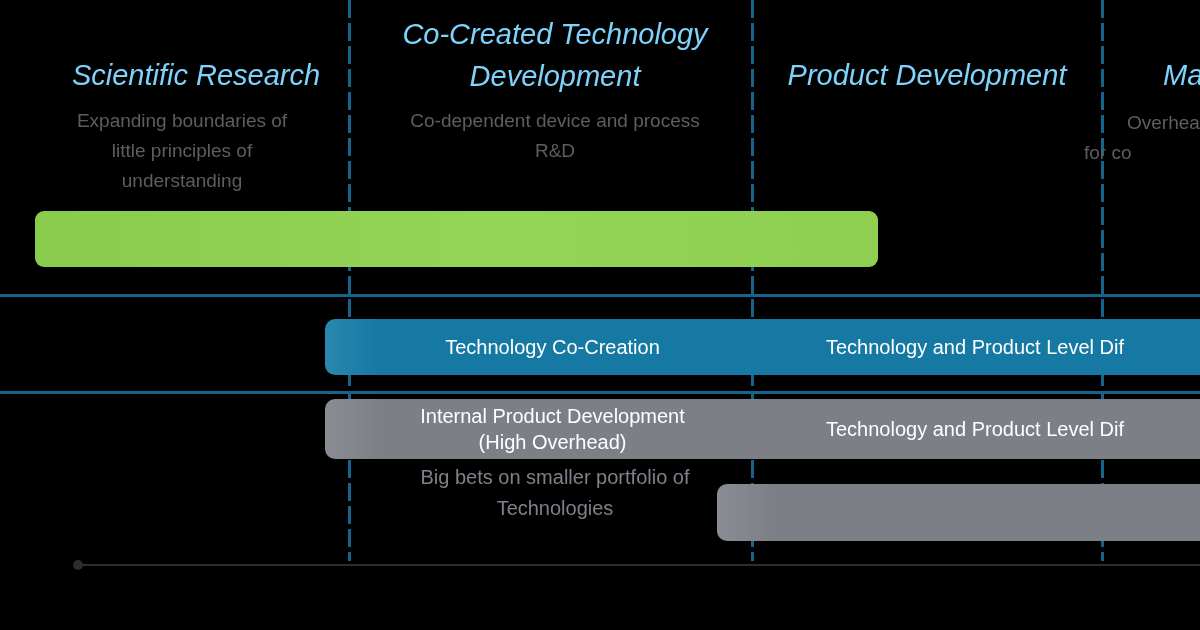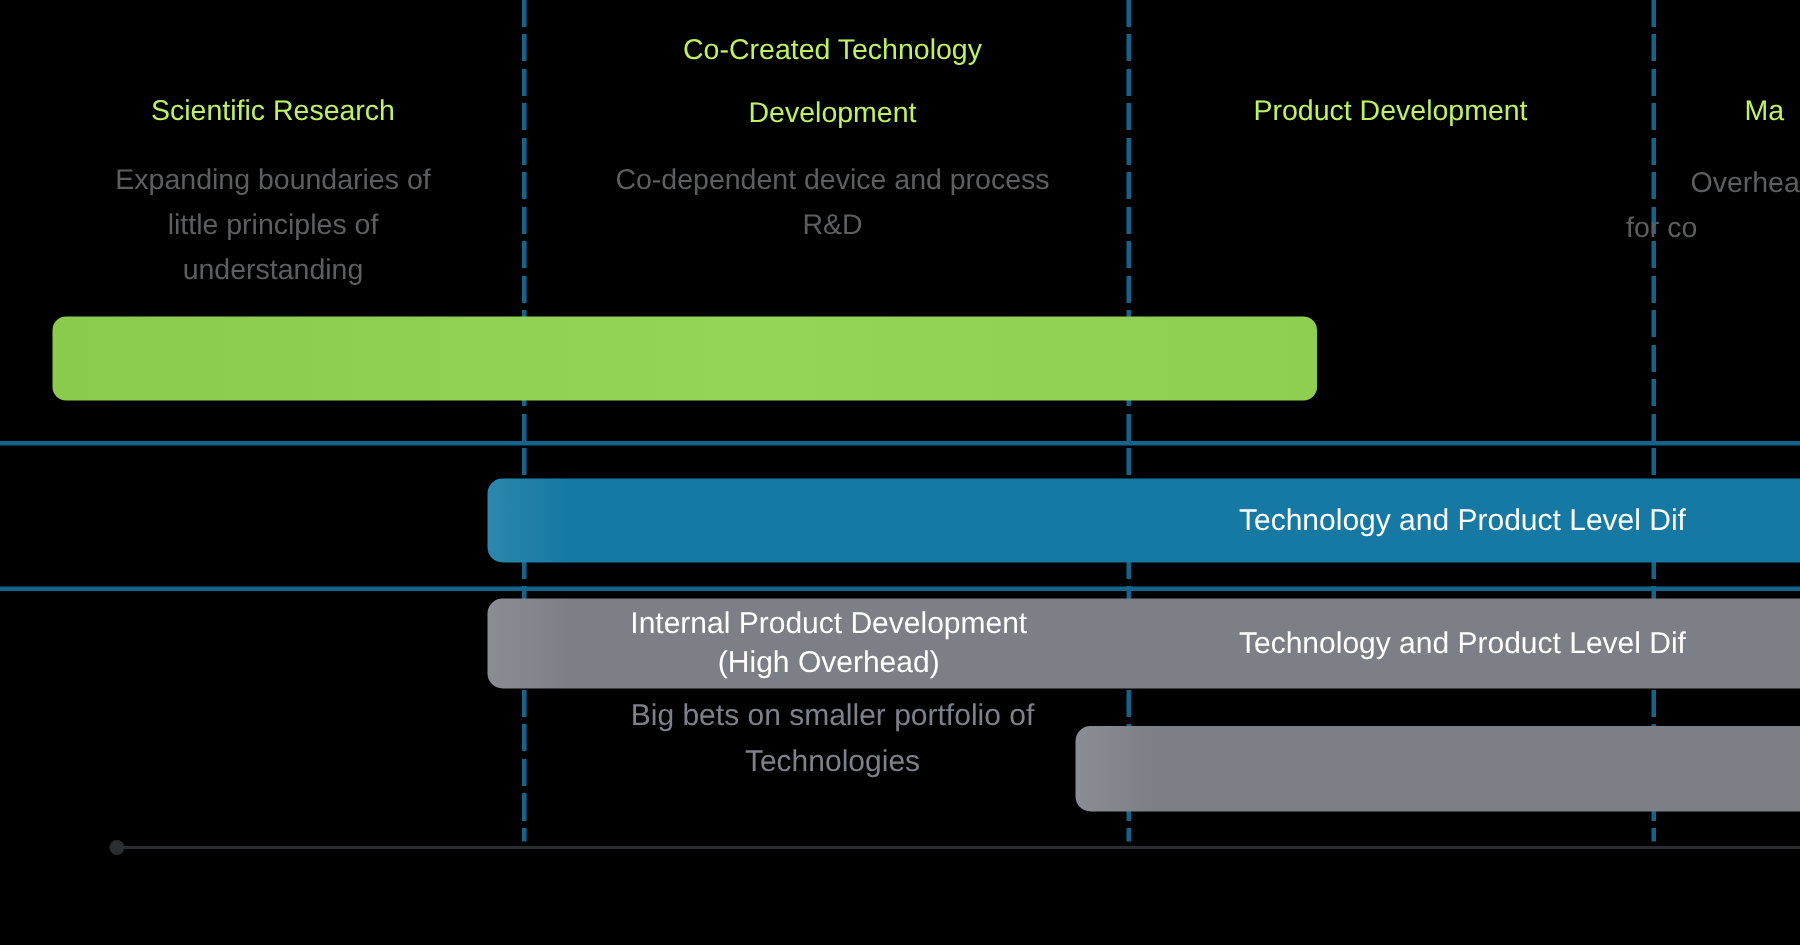--- a/index.html
+++ b/index.html
@@ -3,22 +3,22 @@
 <meta charset="utf-8">
 <style>
   html,body{margin:0;padding:0;background:#000;}
   .canvas{
     position:relative;width:1200px;height:630px;background:#000;
     overflow:hidden;font-family:"Liberation Sans",sans-serif;
   }
   .vline{position:absolute;top:0;width:3px;height:561px;
     background:repeating-linear-gradient(180deg,#15648C 0 18px,transparent 18px 23px);}
   .hline{position:absolute;left:0;width:1200px;height:3px;background:#15648C;}
-  .col-title{position:absolute;color:#bef264;font-size:19px;line-height:42px;
-    text-align:center;white-space:pre-line;}
+  .col-title{position:absolute;color:#7dd3fc;font-size:29px;line-height:42px;
+    text-align:center;white-space:pre-line;font-style:italic;}
   .col-title.frag{text-align:left;white-space:nowrap;}
   .col-sub{position:absolute;color:#5D5E60;font-size:19px;line-height:30px;
     text-align:center;white-space:pre-line;}
   .col-sub.frag{text-align:left;white-space:nowrap;}
   .bar{position:absolute;}
   .bar-green{left:35px;top:211px;width:843px;height:56px;border-radius:9px;
     background:linear-gradient(90deg,#8ACB4D 0%,#94D457 55%,#8ECF52 100%);}
   .bar-blue{left:325px;top:319px;width:885px;height:56px;border-radius:10px 0 0 10px;
     background:linear-gradient(90deg,#2B87AD 0,#1579A3 55px);}
   .bar-gray-top{left:325px;top:399px;width:885px;height:60px;border-radius:10px 0 0 10px;
@@ -38,21 +38,21 @@
 </style>
 </head>
 <body>
 
 <div class="canvas">
 
   <div class="vline" style="left:348px"></div>
   <div class="vline" style="left:751px"></div>
   <div class="vline" style="left:1101px"></div>
 
-  <div class="col-title" style="left:17px;top:54px;width:330px">Scientific Research</div>
+  <div class="col-title" style="left:31px;top:54px;width:330px">Scientific Research</div>
   <div class="col-sub" style="left:27px;top:106px;width:310px">Expanding boundaries of
 little principles of
 understanding</div>
 
   <div class="col-title" style="left:370px;top:13px;width:370px">Co-Created Technology
 Development</div>
   <div class="col-sub" style="left:372px;top:106px;width:366px">Co-dependent device and process
 R&amp;D</div>
 
   <div class="col-title" style="left:752px;top:54px;width:350px">Product Development</div>
@@ -60,20 +60,21 @@
   <div class="col-title frag" style="left:1163px;top:54px">Ma</div>
   <div class="col-sub frag" style="left:1127px;top:108px">Overhead</div>
   <div class="col-sub frag" style="left:1084px;top:138px">for co</div>
 
   <div class="bar bar-green"></div>
 
   <div class="hline" style="top:294px"></div>
   <div class="hline" style="top:391px"></div>
 
   <div class="bar bar-blue">
+    <div class="bar-label left-seg">Technology Co-Creation</div>
     <div class="bar-label right-seg">Technology and Product Level Dif</div>
   </div>
 
   <div class="bar bar-gray-top">
     <div class="bar-label left-seg">Internal Product Development
 (High Overhead)</div>
     <div class="bar-label right-seg">Technology and Product Level Dif</div>
   </div>
 
   <div class="caption">Big bets on smaller portfolio of

